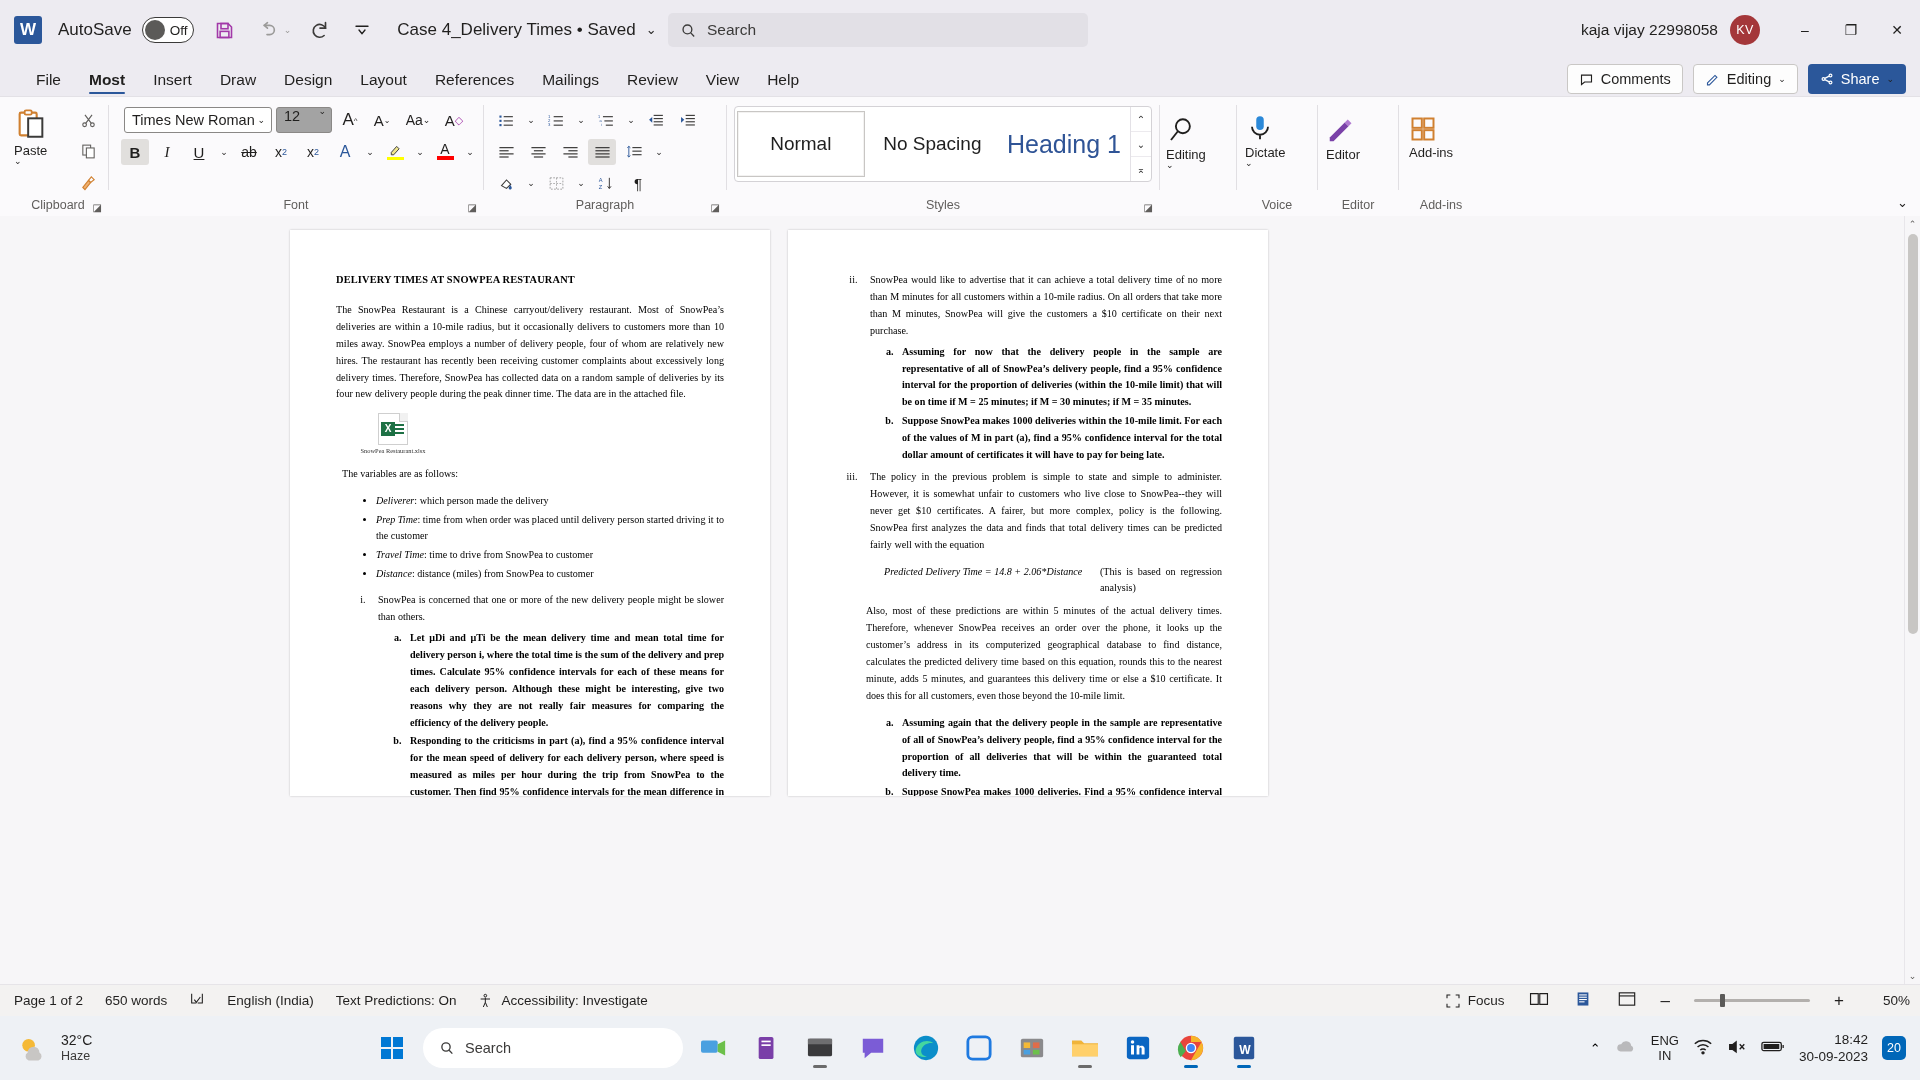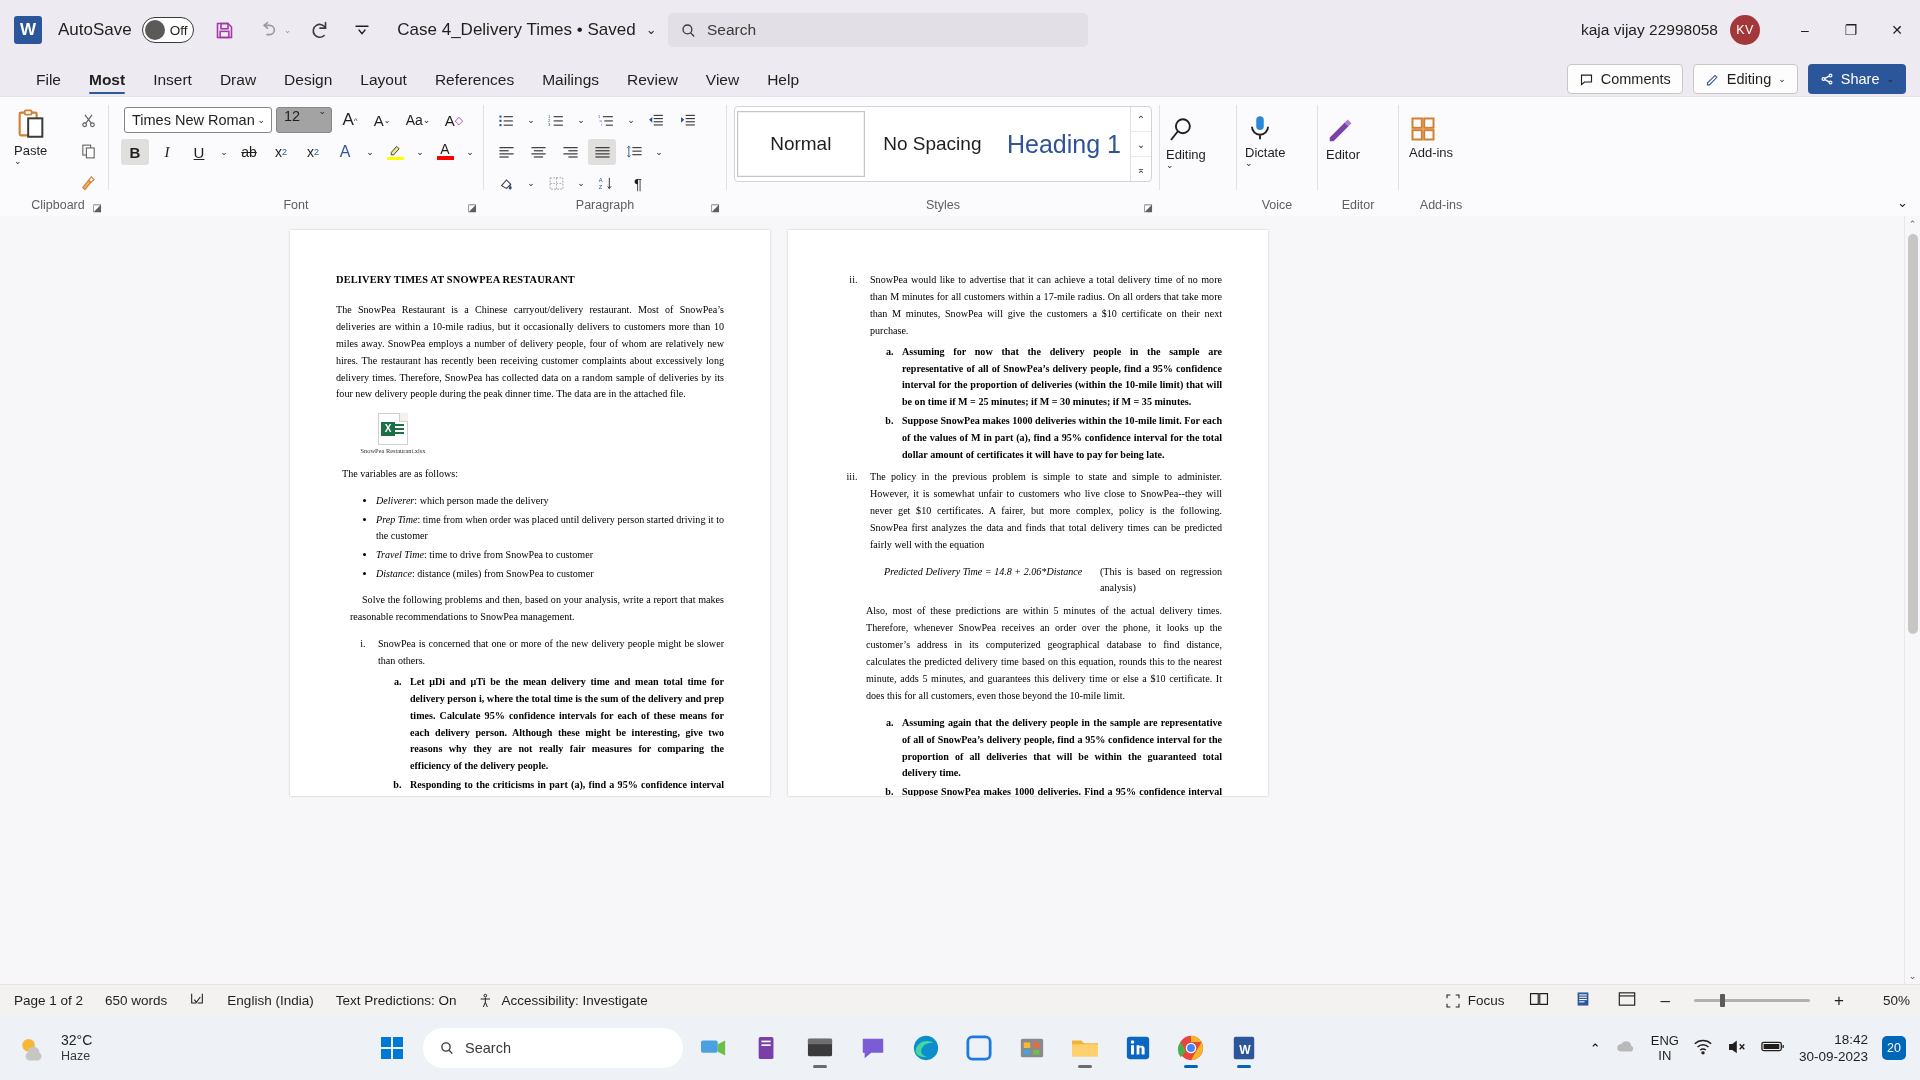--- a/index.html
+++ b/index.html
@@ -530,39 +530,38 @@
           </div>
 
           <p style="text-indent:6px">The variables are as follows:</p>
           <ul class="vars">
             <li><span class="it">Deliverer</span><span>: which person made the delivery</span></li>
             <li><span class="it">Prep Time</span><span>: time from when order was placed until delivery person started driving it to the customer</span></li>
             <li><span class="it">Travel Time</span><span>: time to drive from SnowPea to customer</span></li>
             <li><span class="it">Distance</span><span>: distance (miles) from SnowPea to customer</span></li>
           </ul>
 
-          <p class="ind" style="padding-left:14px">Solve the following problems and then, based on your analysis, write a report that makes reasonable recommendations to SnowPea management.</p>
 
           <ol class="roman">
             <li>
               <span>SnowPea is concerned that one or more of the new delivery people might be slower than others.</span>
               <ol class="alpha">
                 <li><span>Let μDi and μTi be the mean delivery time and mean total time for delivery person i, where the total time is the sum of the delivery and prep times. Calculate 95% confidence intervals for each of these means for each delivery person. Although these might be interesting, give two reasons why they are not really fair measures for comparing the efficiency of the delivery people.</span></li>
                 <li><span>Responding to the criticisms in part (a), find a 95% confidence interval for the mean speed of delivery for each delivery person, where speed is measured as miles per hour during the trip from SnowPea to the customer. Then find 95% confidence intervals for the mean difference in speed between each pair of delivery people.</span></li>
               </ol>
             </li>
           </ol>
         </div>
       </div>
 
       <div class="page">
         <div class="doc">
           <ol class="roman" start="2" style="padding-left:26px">
             <li>
-              <span>SnowPea would like to advertise that it can achieve a total delivery time of no more than M minutes for all customers within a 17-mile radius. On all orders that take more than M minutes, SnowPea will give the customers a $10 certificate on their next purchase.</span>
+              <span>SnowPea would like to advertise that it can achieve a total delivery time of no more than M minutes for all customers within a 10-mile radius. On all orders that take more than M minutes, SnowPea will give the customers a $10 certificate on their next purchase.</span>
               <ol class="alpha">
                 <li><span>Assuming for now that the delivery people in the sample are representative of all of SnowPea’s delivery people, find a 95% confidence interval for the proportion of deliveries (within the 10-mile limit) that will be on time if M = 25 minutes; if M = 30 minutes; if M = 35 minutes.</span></li>
                 <li><span>Suppose SnowPea makes 1000 deliveries within the 10-mile limit. For each of the values of M in part (a), find a 95% confidence interval for the total dollar amount of certificates it will have to pay for being late.</span></li>
               </ol>
             </li>
             <li>
               <span>The policy in the previous problem is simple to state and simple to administer. However, it is somewhat unfair to customers who live close to SnowPea--they will never get $10 certificates. A fairer, but more complex, policy is the following. SnowPea first analyzes the data and finds that total delivery times can be predicted fairly well with the equation</span>
               <div class="eqline">
                 <span class="eq">Predicted Delivery Time = 14.8 + 2.06*Distance</span>
                 <span class="eqnote" style="max-width:122px">(This is based on regression analysis)</span>

